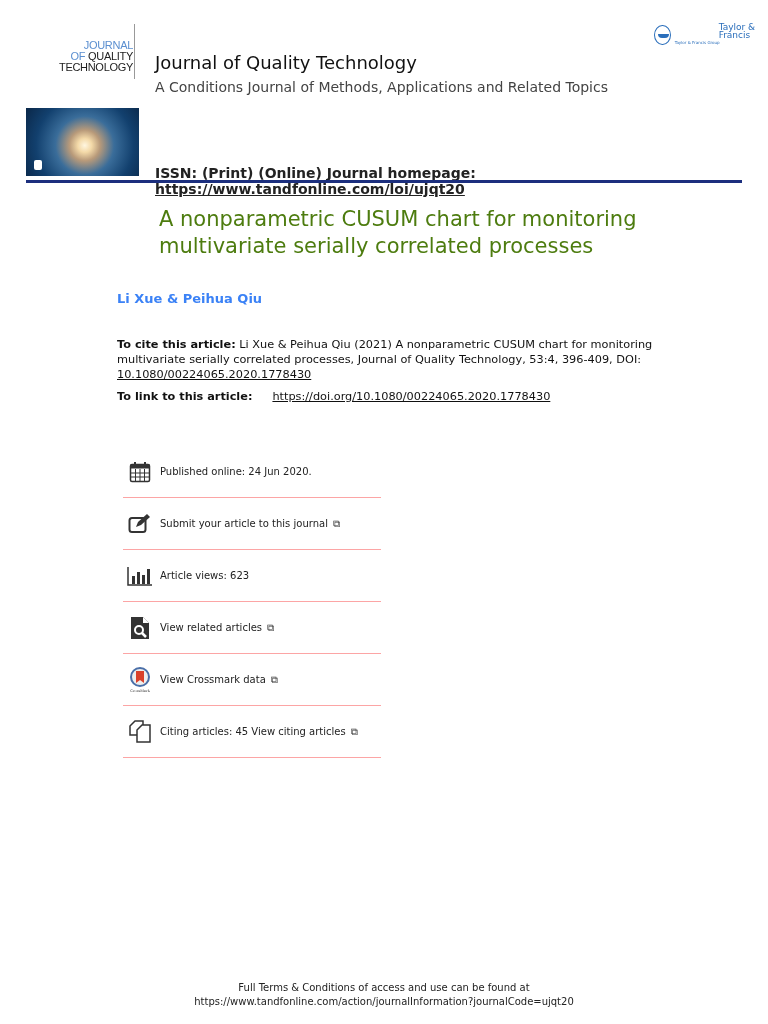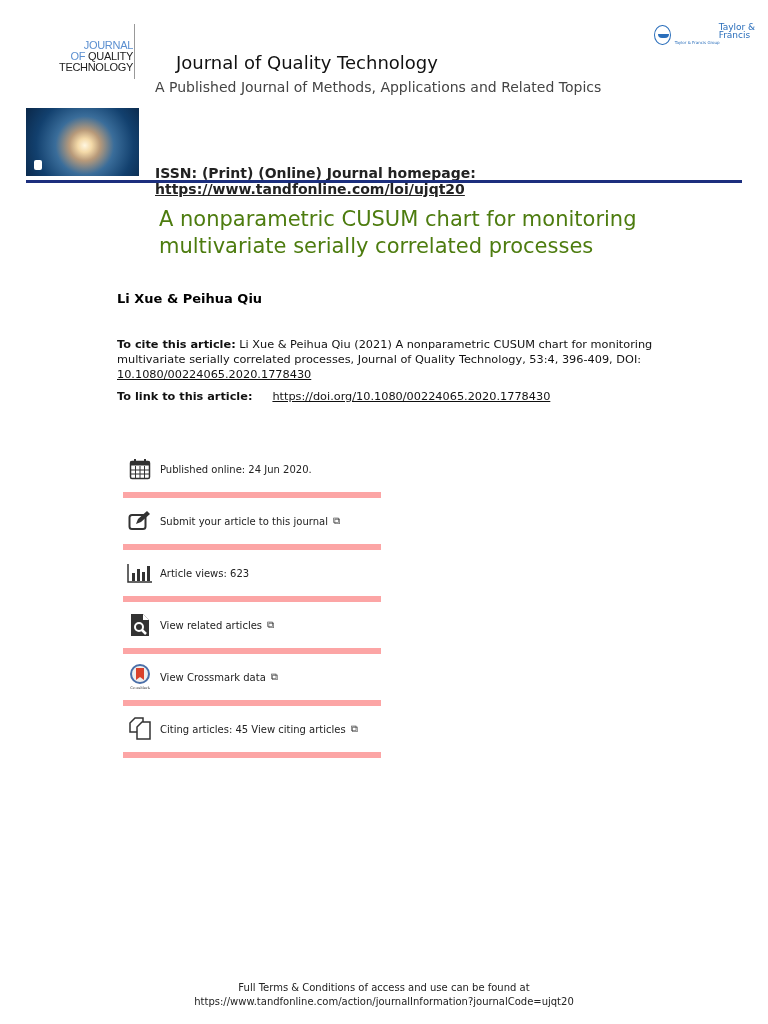--- a/index.html
+++ b/index.html
@@ -4,41 +4,41 @@
 <style>
   html,body{margin:0;padding:0;background:#fff;}
   body{width:768px;height:1024px;position:relative;overflow:hidden;font-family:"DejaVu Sans","Liberation Sans",sans-serif;color:#1a1a1a;}
   .cover{position:absolute;left:26px;top:22px;width:113px;height:154px;}
   .cover-top{position:absolute;left:0;top:0;width:113px;height:85px;background:#fff;}
   .cover-title{position:absolute;right:6px;top:18px;text-align:right;font-family:"Liberation Sans",sans-serif;line-height:11px;font-size:11px;color:#222;letter-spacing:-0.3px;}
   .cover-title .blue{color:#5b8fd0;}
   .cover-vline{position:absolute;right:4px;top:2px;width:1px;height:55px;background:#999;}
   .cover-img{position:absolute;left:0;top:86px;width:113px;height:68px;background:radial-gradient(circle at 52% 55%, #fff6e0 0%, #f3d9a8 10%, #b89a7a 22%, #3a6d9a 42%, #12406e 70%, #0a2748 100%);}
   .cover-logo{position:absolute;left:8px;top:138px;width:8px;height:10px;background:#fff;border-radius:2px;}
-  .j-title{position:absolute;left:155px;top:52px;font-size:18px;color:#111;margin-left:21px;}
+  .j-title{position:absolute;left:155px;top:52px;font-size:18px;color:#111;}
   .j-sub{position:absolute;left:155px;top:79px;font-size:14px;color:#444;}
   .issn{position:absolute;left:155px;top:165px;font-size:14px;font-weight:bold;color:#222;}
   .issn a{color:#222;text-decoration:underline;}
   .tf{position:absolute;left:654px;top:23px;display:flex;align-items:center;}
   .tf-circle{width:20px;height:20px;border:1.5px solid #2a6ebb;border-radius:50%;position:relative;box-sizing:border-box;}
   .tf-circle::after{content:"";position:absolute;left:3px;top:8px;width:11px;height:4px;background:#2a6ebb;border-radius:0 0 6px 6px;}
   .tf-text{margin-left:4px;line-height:8px;}
   .tf-name{font-size:9px;color:#2a6ebb;margin-left:44px;}
   .tf-group{font-size:4px;color:#2a6ebb;}
   .rule{position:absolute;left:26px;top:180px;width:716px;height:3px;background:#1c2f7e;}
   .title{position:absolute;left:117px;top:206px;font-size:21px;line-height:27px;color:#4d7c0f;width:560px;margin-left:42px;}
-  .authors{position:absolute;left:117px;top:291px;font-size:13px;font-weight:bold;color:#000000;}
+  .authors{position:absolute;left:117px;top:291px;font-size:13px;font-weight:bold;color:#3b82f6;}
   .cite{position:absolute;left:117px;top:337px;width:540px;font-size:11.3px;line-height:15px;color:#111;}
   .cite b{font-weight:bold;}
   .cite a{color:#111;text-decoration:underline;}
   .link{position:absolute;left:117px;top:390px;font-size:11.3px;color:#111;}
   .link b{font-weight:bold;}
   .link a{color:#111;text-decoration:underline;margin-left:20px;}
   .items{position:absolute;left:123px;top:446px;width:258px;}
-  .item{height:52px;border-bottom:6px solid #fca5a5;display:flex;align-items:center;position:relative;box-sizing:border-box;}
+  .item{height:52px;border-bottom:1px solid #fca5a5;display:flex;align-items:center;position:relative;box-sizing:border-box;}
   .item .ic{width:26px;height:26px;margin-left:4px;margin-right:7px;display:flex;align-items:center;justify-content:center;}
   .item .lbl{font-size:10px;color:#222;}
   .ext{font-size:10px;margin-left:5px;color:#333;}
   .footer{position:absolute;left:0;width:768px;top:943px;text-align:center;font-size:10px;line-height:14px;color:#222;margin-top:38px;}
 </style>
 </head>
 <body>
 
 <div class="cover">
   <div class="cover-top">
@@ -47,21 +47,21 @@
       <div class="blue">JOURNAL</div>
       <div><span class="blue">OF</span> <span>QUALITY</span></div>
       <div>TECHNOLOGY</div>
     </div>
   </div>
   <div class="cover-img"></div>
   <div class="cover-logo"></div>
 </div>
 
 <div class="j-title">Journal of Quality Technology</div>
-<div class="j-sub">A Published Journal of Methods, Applications and Related Topics</div>
+<div class="j-sub">A Conditions Journal of Methods, Applications and Related Topics</div>
 <div class="issn"><span>ISSN: (Print) (Online) Journal homepage: </span><a>https://www.tandfonline.com/loi/ujqt20</a></div>
 
 <div class="tf">
   <div class="tf-circle"></div>
   <div class="tf-text">
     <div class="tf-name">Taylor &amp; Francis</div>
     <div class="tf-group">Taylor &amp; Francis Group</div>
   </div>
 </div>
 

